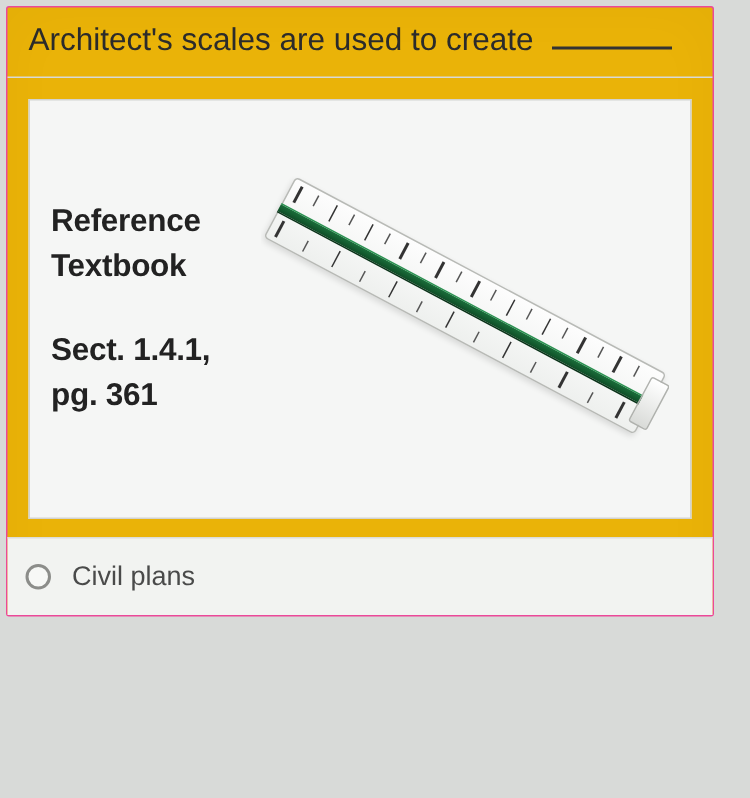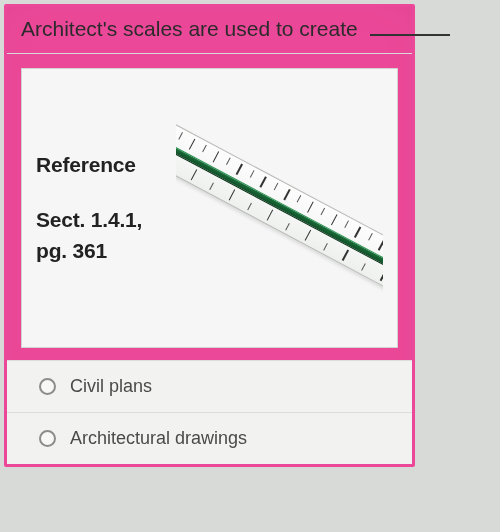--- a/index.html
+++ b/index.html
@@ -5,25 +5,25 @@
   * { box-sizing: border-box; margin: 0; padding: 0; }
   body {
     font-family: -apple-system, BlinkMacSystemFont, "Segoe UI", Helvetica, Arial, sans-serif;
     background: #d8dad8;
     width: 500px;
     height: 532px;
     overflow: hidden;
     padding: 0;
   }
   .card {
-    background: #ec4899;
-    border: 3px solid #ec4899;
+    background: #eab308;
+    border: 1px solid #ec4899;
     border-radius: 2px;
     margin: 4px 0 0 4px;
-    width: 411px;
+    width: 472px;
     box-shadow: inset 0 0 40px rgba(0,0,0,0.03);
   }
   .question {
     font-size: 21px;
     color: #2b2b2b;
     padding: 10px 14px 12px 14px;
     border-bottom: 1px solid #d8d9d7;
     font-weight: 400;
     white-space: nowrap;
   }
@@ -122,21 +122,21 @@
     border-radius: 2px;
   }
 
   .options {
     padding: 2px 0 0 0;
   }
   .option {
     display: flex;
     align-items: center;
     gap: 14px;
-    padding: 15px 32px;
+    padding: 15px 12px;
     border-top: 1px solid #dcddda;
     font-size: 18px;
     color: #4a4a4a;
     cursor: pointer;
     background: #f2f3f1;
   }
   .radio {
     width: 17px;
     height: 17px;
     border: 2px solid #8c8d8a;
@@ -151,20 +151,21 @@
 <div class="card">
 
   <div class="question">
     <span>Architect's scales are used to create</span>
     <span class="blank"></span>
   </div>
 
   <div class="ref-box">
     <div class="ref-text">
       <span class="l">Reference</span>
+      <span class="l">Textbook</span>
       <span class="l" style="margin-top:25px">Sect. 1.4.1,</span>
       <span class="l">pg. 361</span>
     </div>
     <div class="ref-image" aria-label="architect-scale-ruler">
       <div class="scale-ruler">
         <div class="ruler-body"></div>
         <div class="ruler-ticks">
           <span style="left:0%" class="maj"></span>
             <span style="left:5%"></span>
             <span style="left:10%" class="maj"></span>
@@ -205,19 +206,15 @@
         <div class="ruler-cap"></div>
       </div>
     </div>
   </div>
 
   <div class="options">
     <div class="option">
       <span class="radio"></span>
       <span>Civil plans</span>
     </div>
-    <div class="option">
-      <span class="radio"></span>
-      <span>Architectural drawings</span>
-    </div>
   </div>
 
 </div>
 
 </body></html>

